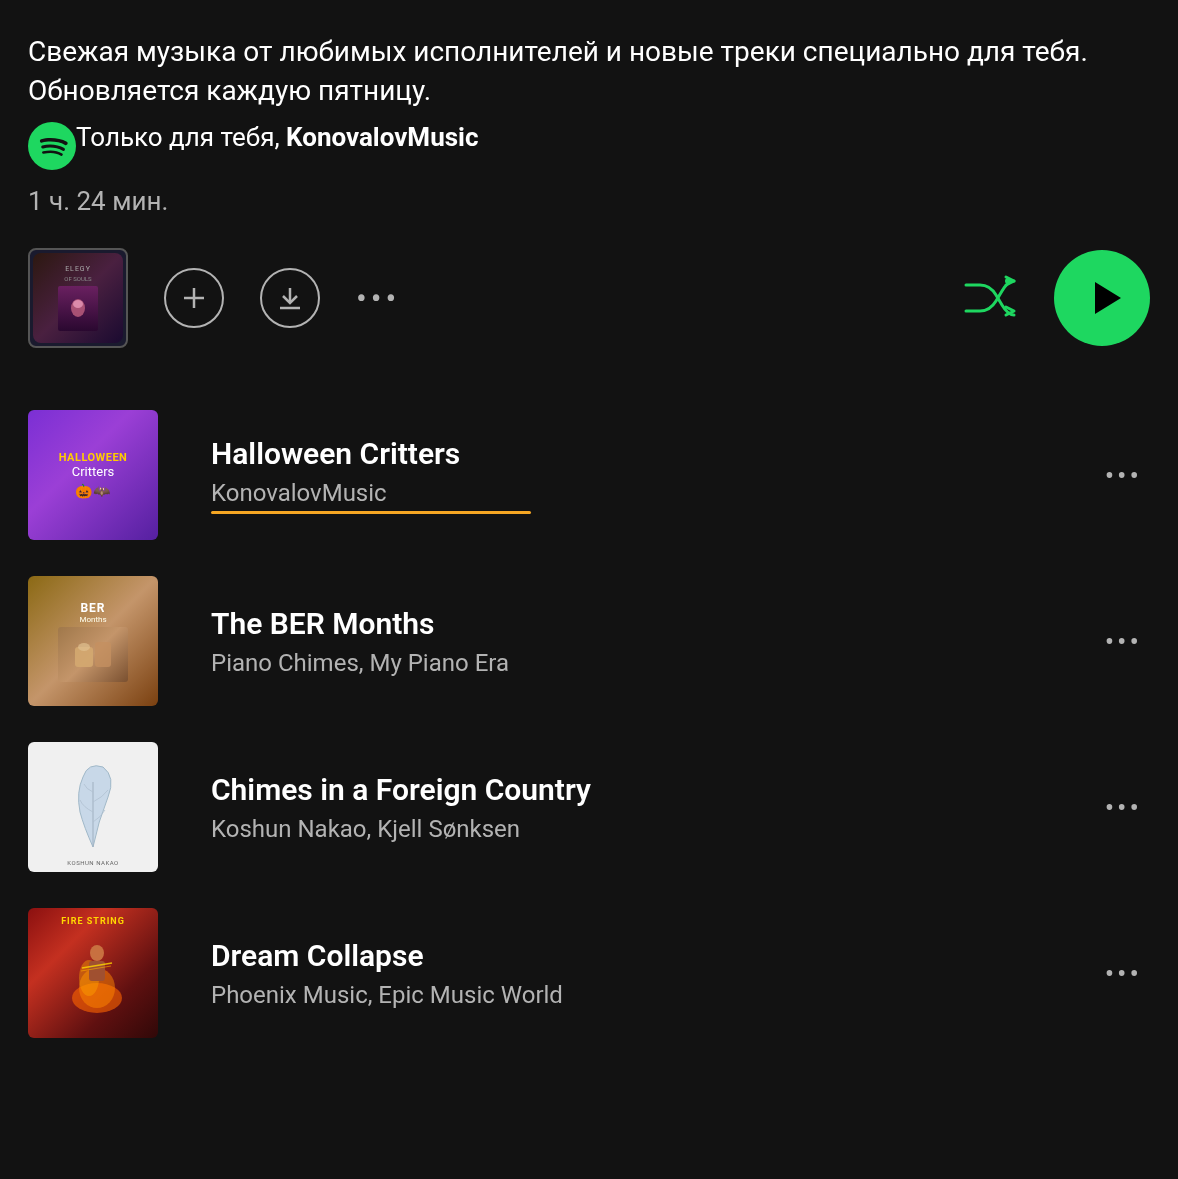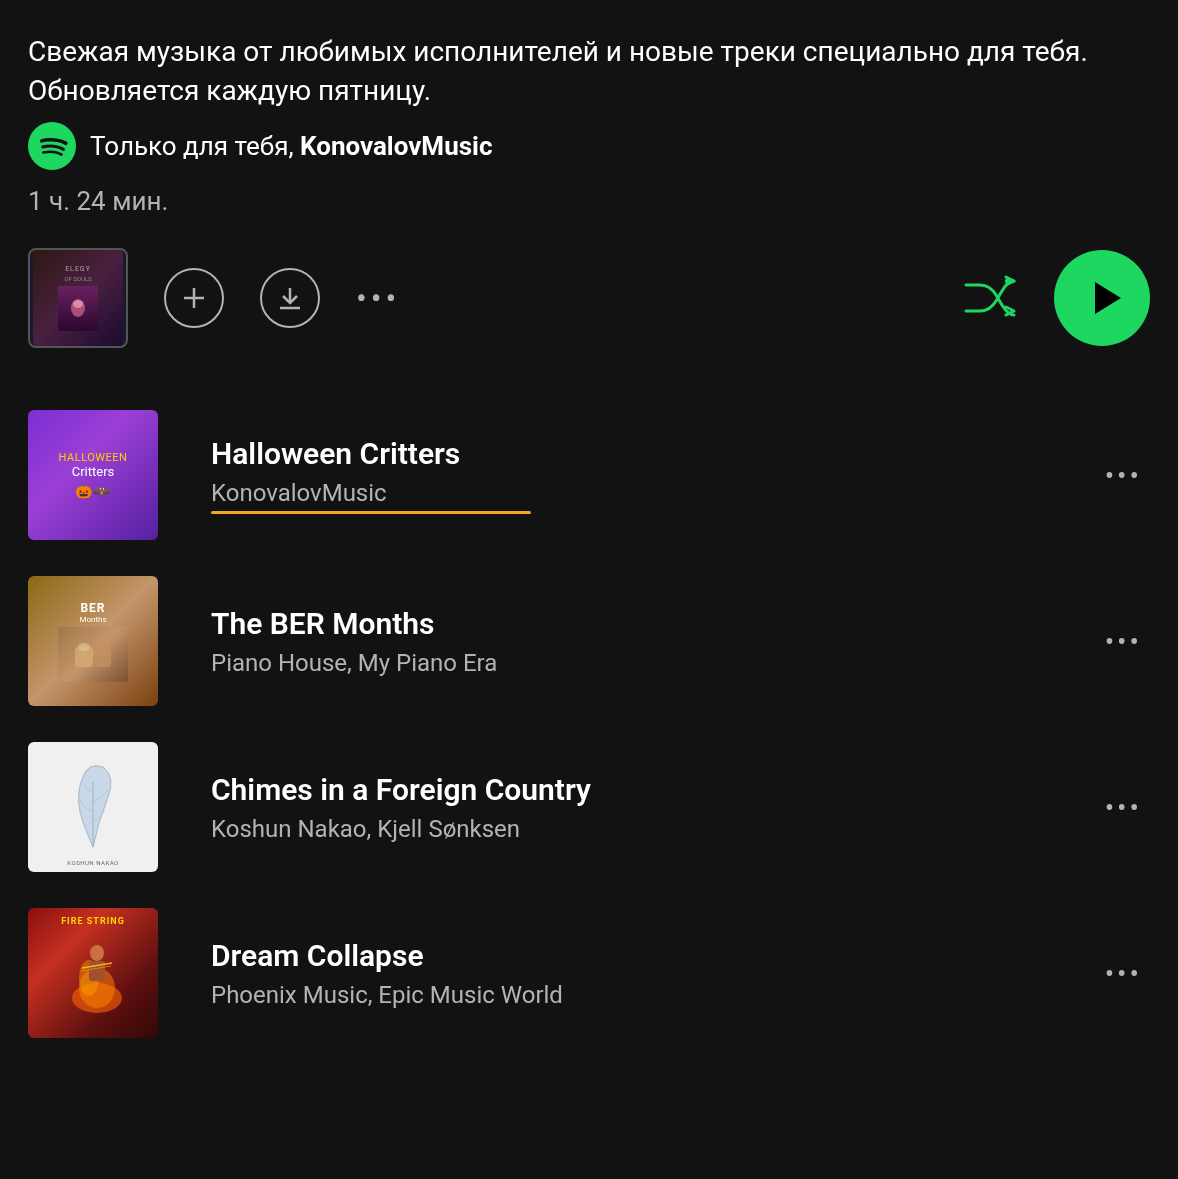--- a/index.html
+++ b/index.html
@@ -20,22 +20,20 @@
     .description {
       font-size: 28px;
       line-height: 1.4;
       color: #ffffff;
       margin-bottom: 12px;
       font-weight: 400;
     }
 
     .for-you-row {
       display: flex;
-      align-items: center;
-      gap: 14px;
       margin-bottom: 16px;
     }
 
     .spotify-logo {
       width: 48px;
       height: 48px;
       flex-shrink: 0;
     }
 
     .for-you-text {
@@ -68,21 +66,21 @@
       background: #1a1a2e;
       overflow: hidden;
       display: flex;
       align-items: center;
       justify-content: center;
       flex-shrink: 0;
     }
 
     .album-thumb-inner {
       width: 90px;
-      height: 100px;
+      height: 90px;
       background: linear-gradient(135deg, #2c1810 0%, #4a2040 50%, #1a0a30 100%);
       border-radius: 8px;
       display: flex;
       align-items: center;
       justify-content: center;
       position: relative;
     }
 
     .control-btn {
       width: 60px;
@@ -208,21 +206,21 @@
       background: linear-gradient(135deg, #7b2fd4 0%, #9b3fd6 40%, #5520a0 100%);
       display: flex;
       align-items: center;
       justify-content: center;
       position: relative;
       overflow: hidden;
     }
 
     .art-halloween-text {
       font-size: 11px;
-      font-weight: 400;
+      font-weight: 700;
       color: #ffcc00;
       text-align: center;
       line-height: 1.2;
       letter-spacing: 0.5px;
     }
 
     .art-halloween-sub {
       font-size: 13px;
       color: #ffffff;
       text-align: center;
@@ -392,21 +390,21 @@
                 <rect x="2" y="10" width="18" height="20" rx="3" fill="#d4a870" opacity="0.9"></rect>
                 <rect x="22" y="5" width="16" height="25" rx="3" fill="#c49060" opacity="0.8"></rect>
                 <ellipse cx="11" cy="10" rx="6" ry="4" fill="#e0c090" opacity="0.7"></ellipse>
               </svg>
             </div>
           </div>
         </div>
       </div>
       <div class="track-info">
         <div class="track-title">The BER Months</div>
-        <div class="track-artist">Piano House, My Piano Era</div>
+        <div class="track-artist">Piano Chimes, My Piano Era</div>
       </div>
       <div class="track-more">•••</div>
     </div>
 
     <div class="track-item">
       <div class="track-artwork">
         <div class="art-chimes">
           <svg class="art-chimes-feather" viewBox="0 0 50 90" xmlns="http://www.w3.org/2000/svg">
             <path d="M25 85 Q30 60 40 35 Q48 15 35 5 Q20 0 15 15 Q8 30 12 50 Q16 65 25 85Z" fill="#c8d8e8" stroke="#a0b8c8" stroke-width="1"></path>
             <path d="M25 85 L25 20" stroke="#a0b0c0" stroke-width="1" fill="none"></path>

